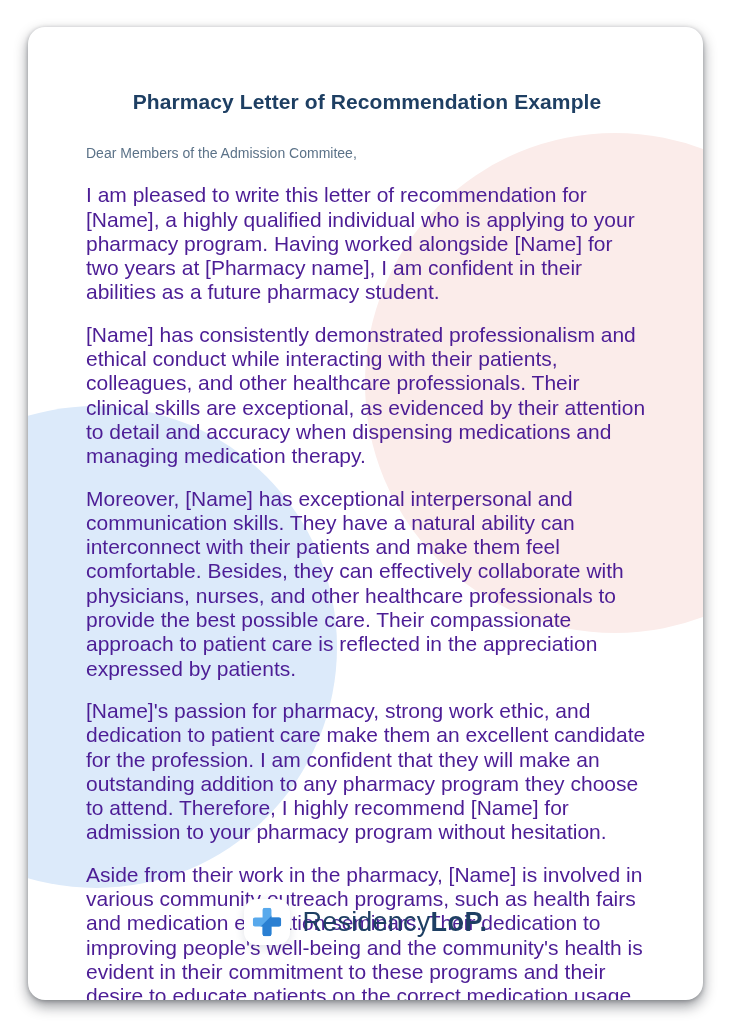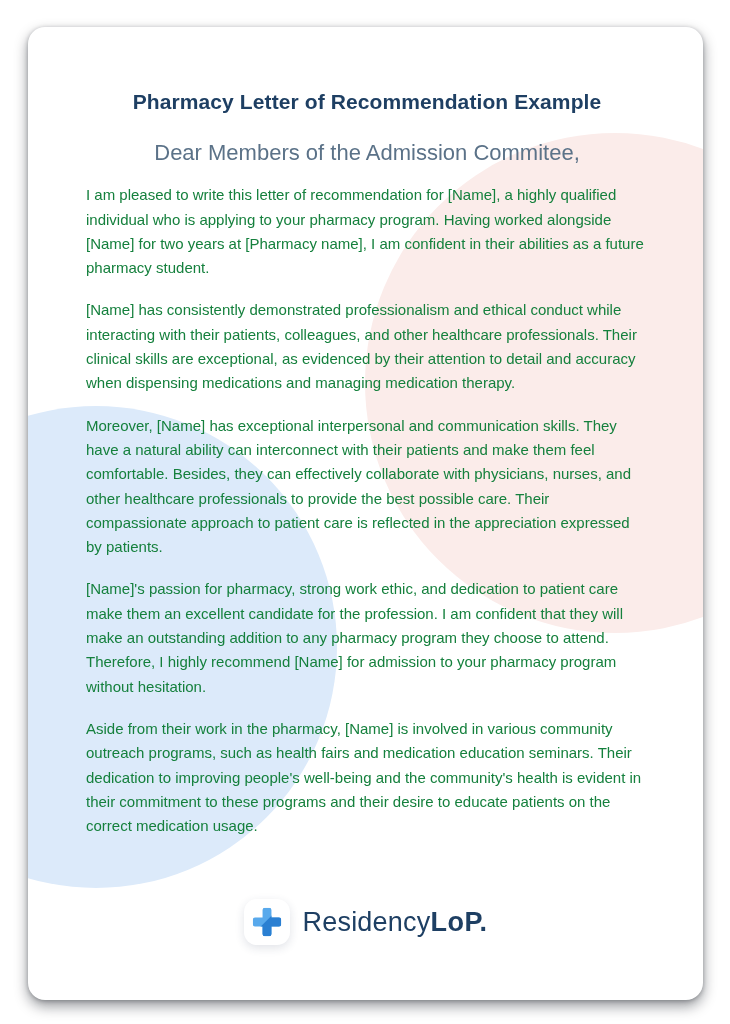--- a/index.html
+++ b/index.html
@@ -51,30 +51,29 @@
   .title {
     font-size: 21px;
     font-weight: 700;
     color: #1e3f63;
     text-align: center;
     letter-spacing: 0.1px;
     line-height: 28px;
   }
   .salutation {
     margin-top: 25px;
-    font-size: 22px;
+    font-size: 14px;
     line-height: 24.3px;
     color: #5b7288;
-    text-align: center;
   }
   .para {
     margin-top: 18px;
-    font-size: 15px;
+    font-size: 21px;
     line-height: 24.3px;
-    color: #15803d;
+    color: #4c1d95;
   }
   .para:first-of-type { margin-top: 24px; }
   .logo {
     position: absolute;
     left: 0;
     right: 0;
     top: 872px;
     display: flex;
     align-items: center;
     justify-content: center;

